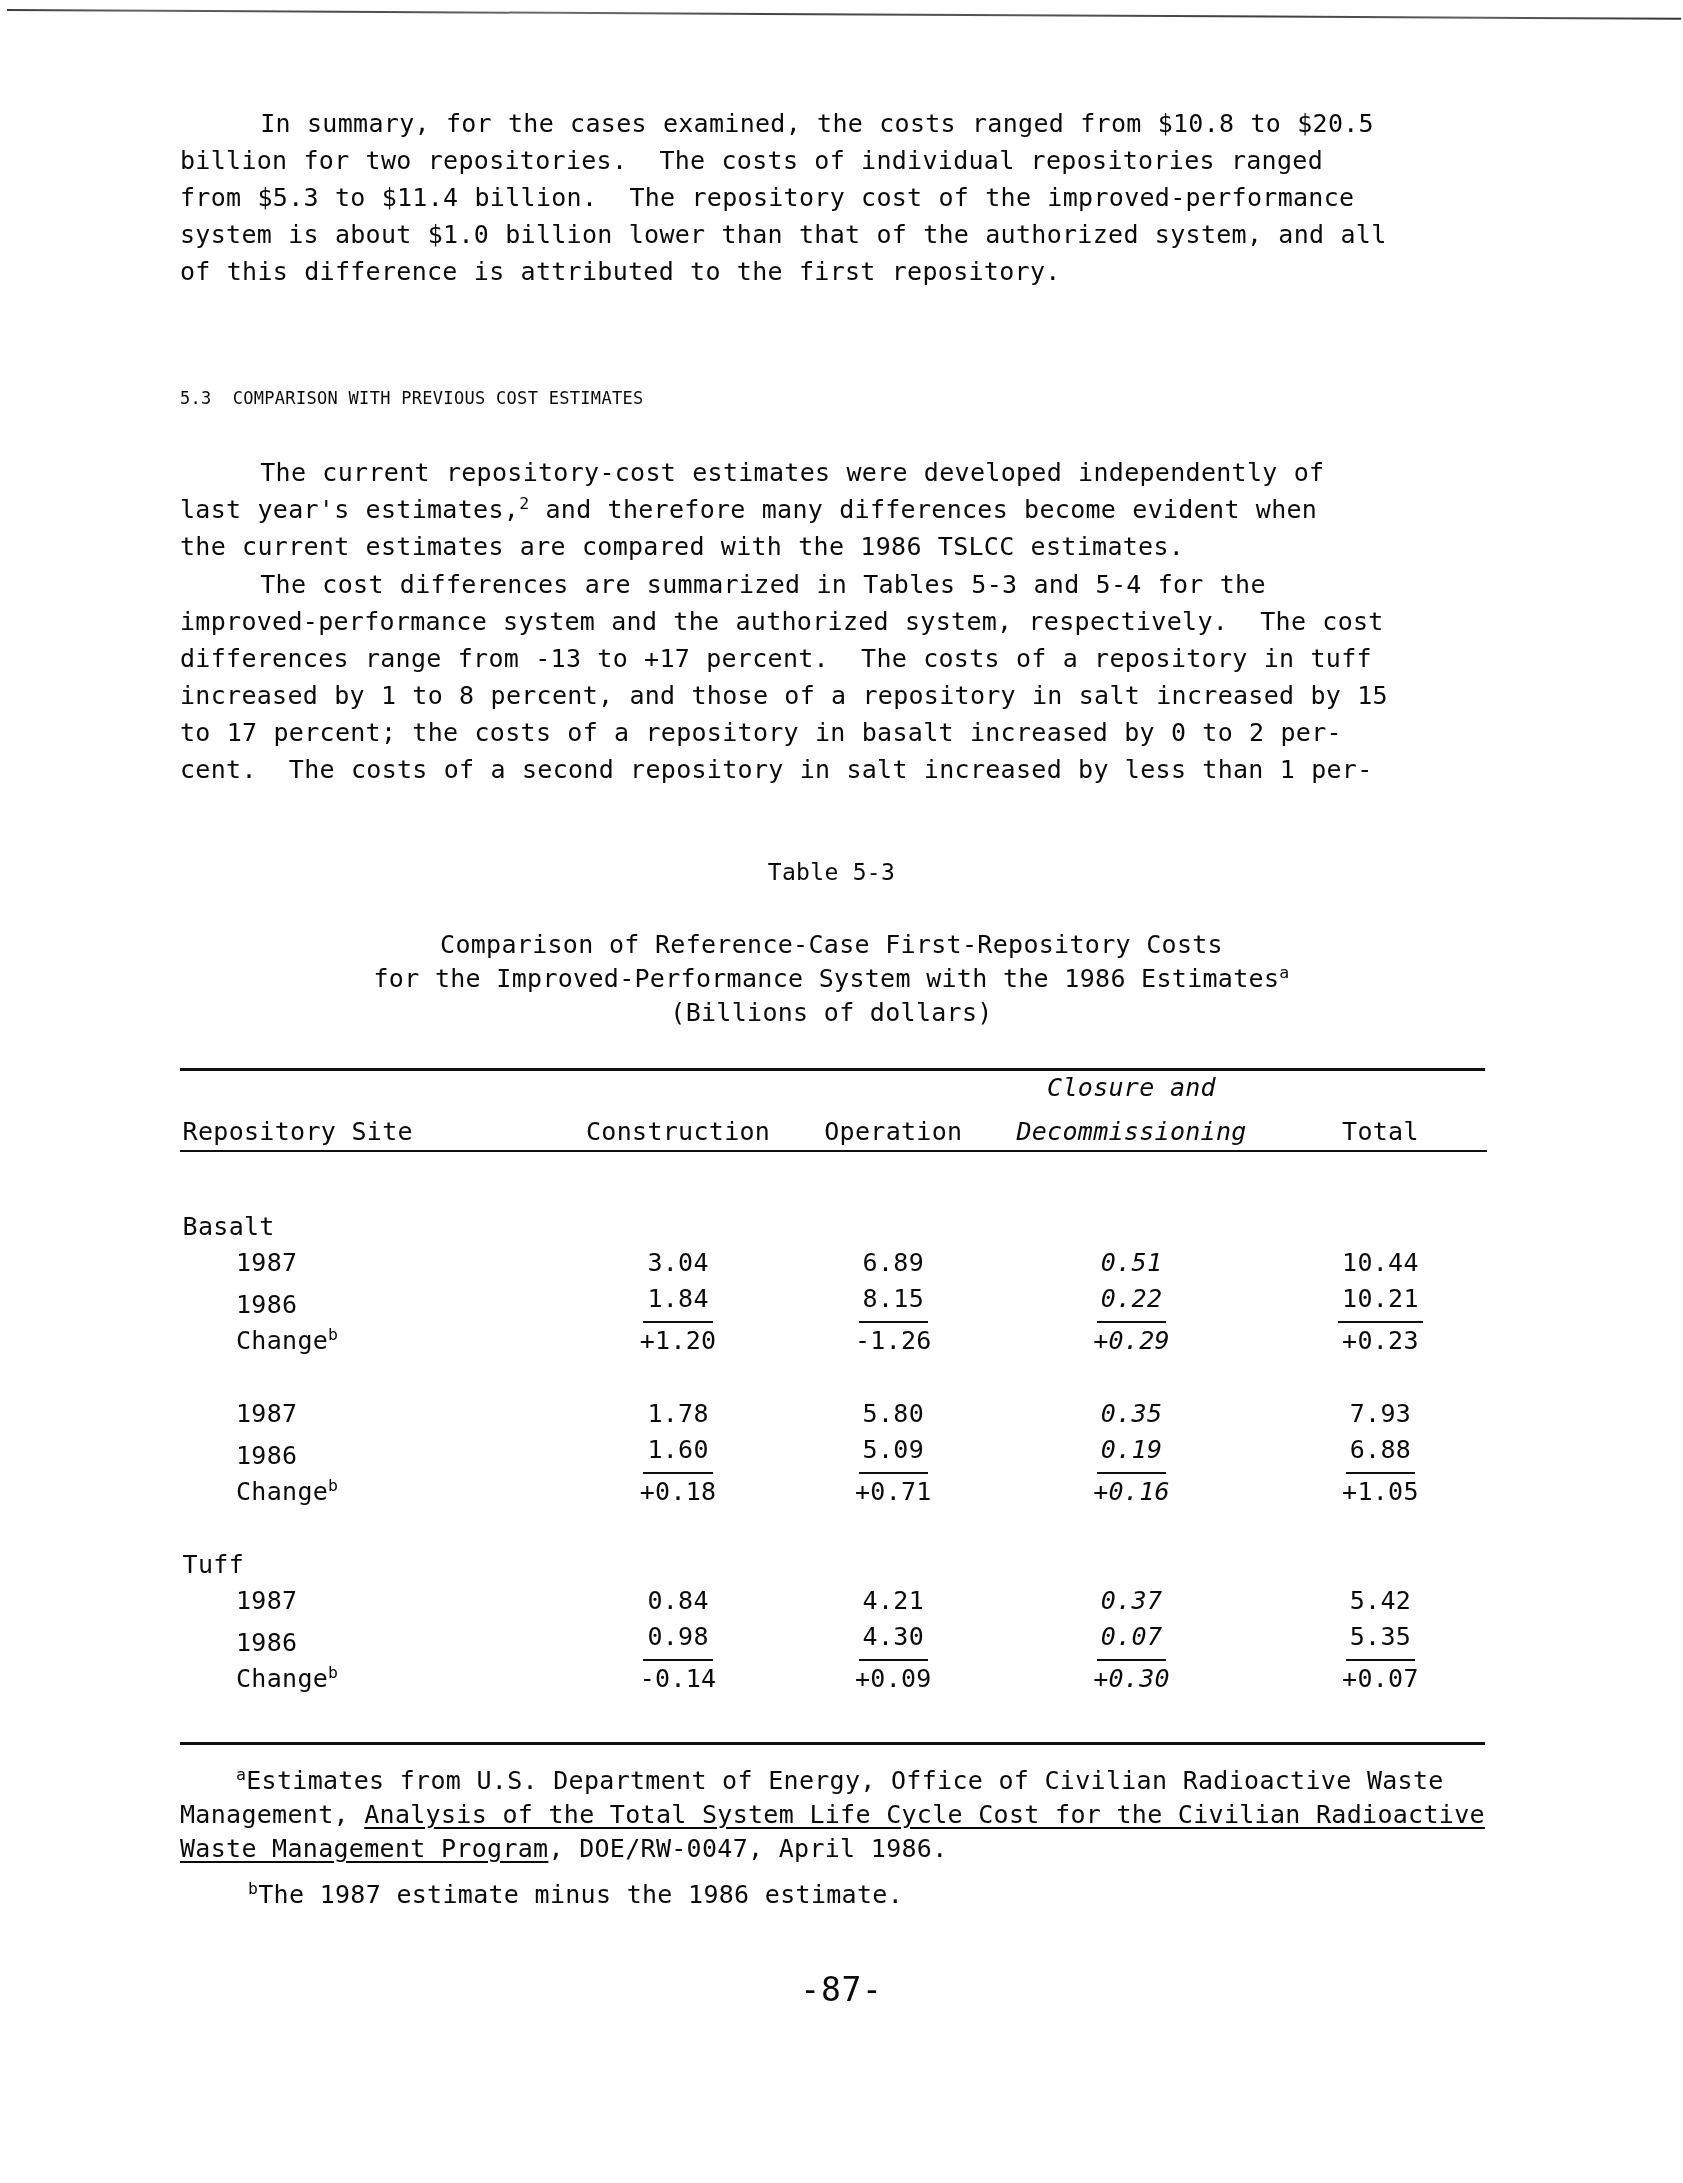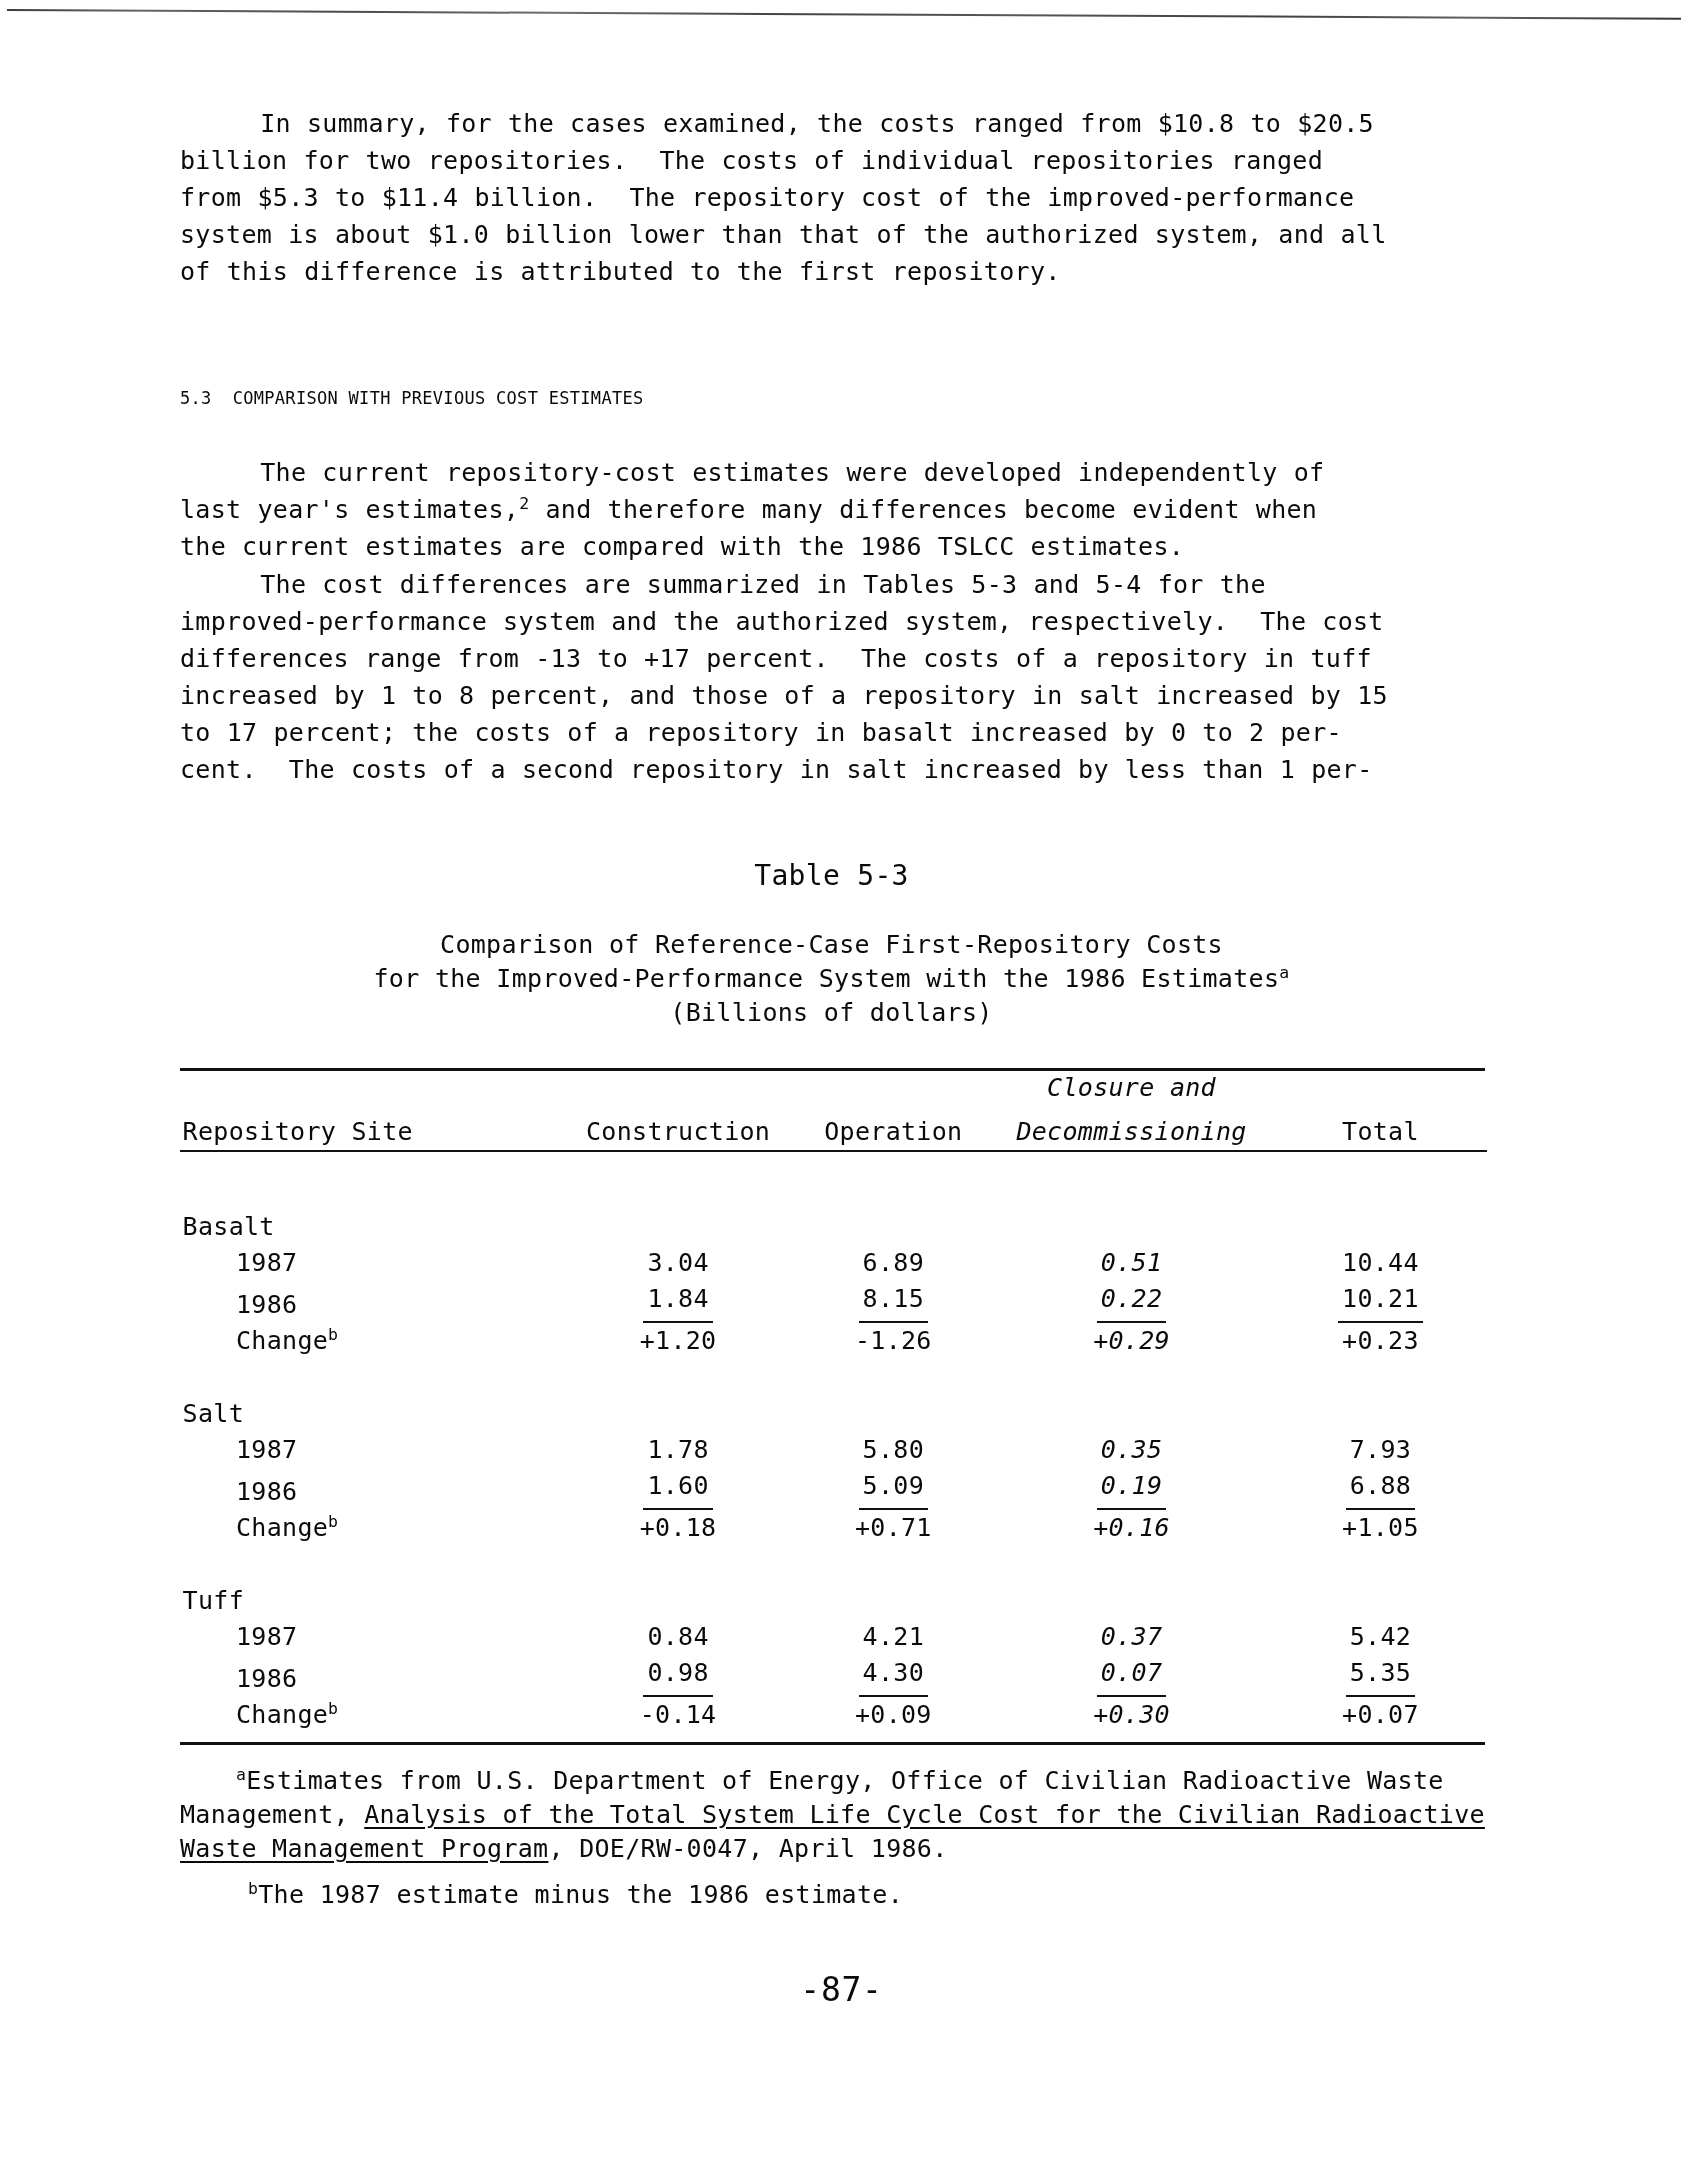--- a/index.html
+++ b/index.html
@@ -74,21 +74,21 @@
     vertical-align: super;
     line-height: 0;
   }
 
   
   .tbl-number {
     position: absolute;
     left: 0; top: 859px;
     width: 1303px;
     text-align: center;
-    font-size: 28px;
+    font-size: 23px;
     letter-spacing: 0.3px;
   }
   .tbl-title {
     position: absolute;
     left: 0; top: 928px;
     width: 1303px;
     text-align: center;
     font-size: 25px;
     line-height: 34px;
     letter-spacing: 0.3px;
@@ -277,27 +277,20 @@
           <td class="col-site indent"><span>Change</span><sup class="fn">b</sup></td>
           <td class="col-con num">+1.20</td>
           <td class="col-ope num">-1.26</td>
           <td class="col-dec num">+0.29</td>
           <td class="col-tot num">+0.23</td>
         </tr>
 
         <tr class="spacer-grp">
             <td colspan="5"></td>
           </tr>
-        <tr class="grp-label">
-          <td class="col-site">Salt</td>
-          <td class="col-con"></td>
-            <td class="col-ope"></td>
-            <td class="col-dec"></td>
-            <td class="col-tot"></td>
-        </tr>
         <tr class="data">
           <td class="col-site indent">1987</td>
           <td class="col-con num">1.78</td>
           <td class="col-ope num">5.80</td>
           <td class="col-dec num">0.35</td>
           <td class="col-tot num">7.93</td>
         </tr>
         <tr class="data row-1986">
           <td class="col-site indent">1986</td>
           <td class="col-con num"><span class="u">1.60</span></td>

